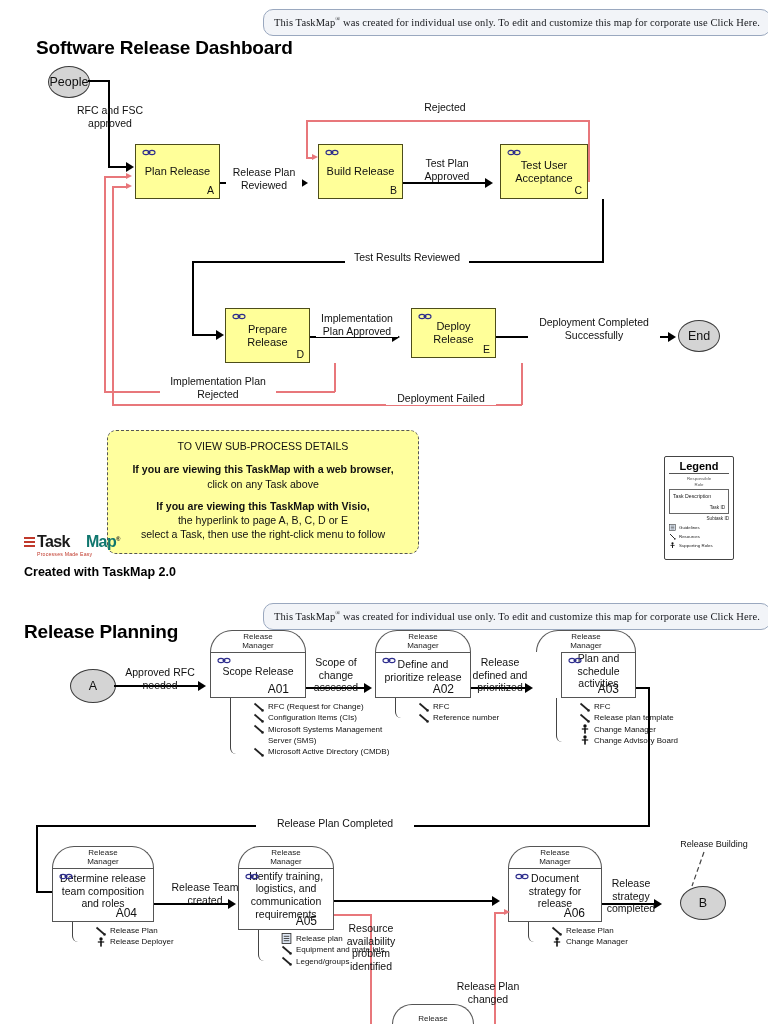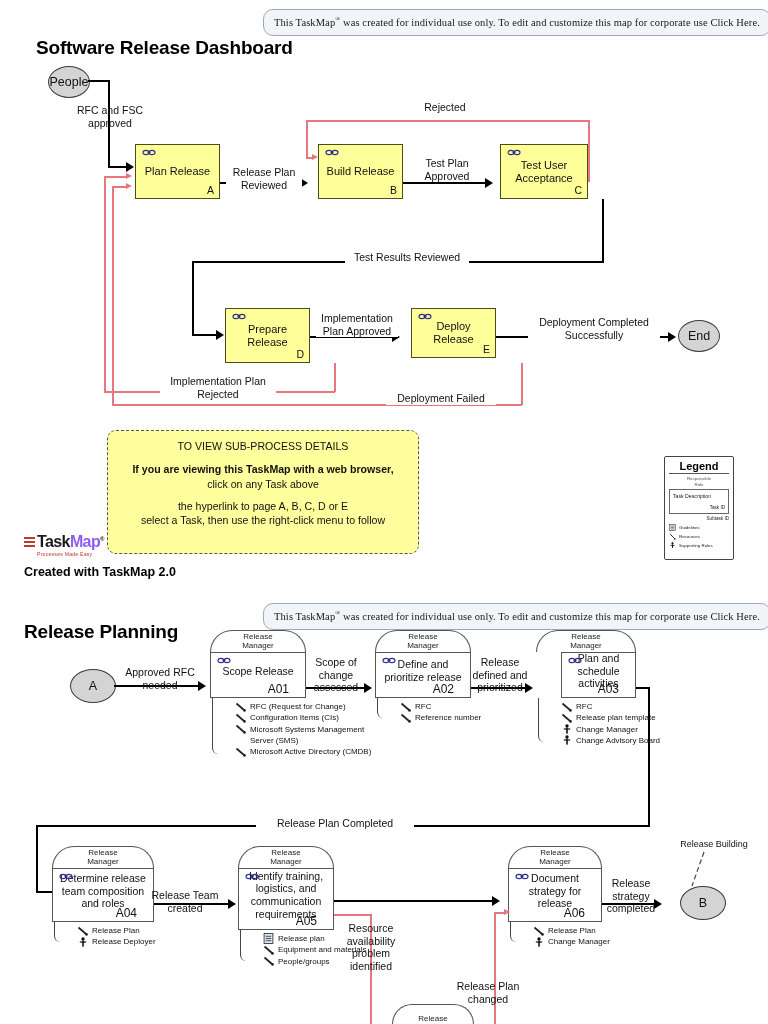--- a/index.html
+++ b/index.html
@@ -139,21 +139,21 @@
   .lg-desc { font-size: 5.2px; }
   .lg-id { text-align: right; font-size: 4.6px; margin-top: 5px; }
   .lg-sub { text-align: right; font-size: 4.6px; margin-top: 2px; }
   .lg-row { display: flex; align-items: center; gap: 3px; margin-top: 2px; font-size: 4.4px; }
 
   
   .tm-logo { display: flex; align-items: flex-start; gap: 2px; }
   .tm-bars { display: flex; flex-direction: column; gap: 1.5px; padding-top: 3px; }
   .tm-bars i { display: block; width: 11px; height: 2.4px; background: #c0392b; }
   .tm-word { font-size: 16px; font-weight: bold; letter-spacing: -0.6px; color: #1b1b1b; line-height: 1; }
-  .tm-word .m { color: #8b5cf6; }
+  .tm-word .m { color: #0f766e; margin-left: 16px; }
   .tm-tag { font-size: 5.2px; color: #c0392b; letter-spacing: .2px; margin-top: 1px; }
   .created { font-size: 12.5px; font-weight: bold; color: #000; }
 
   
   .node { position: absolute; }
   .node-cap {
     position: relative;
     height: 22px;
     border: 1.1px solid #555;
     border-bottom: none;
@@ -169,21 +169,21 @@
     border: 1.1px solid #555;
     background: #fff;
     display: flex; align-items: center; justify-content: center;
     text-align: center;
     font-size: 10.5px; color: #111; line-height: 1.2;
     padding: 2px 4px 10px 4px;
   }
   .node-body .tid { position: absolute; right: 16px; bottom: 1px; font-size: 12px; }
   .node-res {
     position: relative;
-    margin-left: 2px;
+    margin-left: 20px;
     padding-left: 22px;
     padding-top: 3px;
     font-size: 8px; color: #111; line-height: 1.42;
   }
   .node-res .rline {
     position: absolute; left: 0; top: 0; bottom: 4px; width: 10px;
     border-left: 1px solid #444;
     border-radius: 0 0 0 6px;
   }
   .res-item { display: flex; align-items: center; gap: 3px; min-height: 11px; white-space: nowrap; }
@@ -318,20 +318,21 @@
   <div class="abs flabel" style="left:160px; top:375px; width:116px;">Implementation Plan
 Rejected</div>
 
   <div class="abs note" style="left:107px; top:430px; width:312px; height:124px;">
     <div class="hd">TO VIEW SUB-PROCESS DETAILS</div>
     <div class="grp">
       <div class="b">If you are viewing this TaskMap with a web browser,</div>
       <div>click on any Task above</div>
     </div>
     <div>
+      <div class="b">If you are viewing this TaskMap with Visio,</div>
       <div>the hyperlink to page A, B, C, D or E</div>
       <div>select a Task, then use the right-click menu to follow</div>
     </div>
   </div>
 
   <div class="abs legend-box" style="left:664px; top:456px; width:70px; height:104px;">
     <div class="legend-title">Legend</div>
     <div class="legend-mini">
       <div class="lg-role" style="white-space:pre-line;">Responsible
 Role</div>
@@ -602,21 +603,21 @@
               <rect x="1.8" y="4.4" width="6.4" height="1.2" fill="#111"></rect>
             </svg>
           </span>
         <span>Release Deployer</span>
       </div>
     </div>
   </div>
 
   <div class="abs ln ln-h" style="left:154px; top:903px; width:76px;"></div>
   <div class="abs arrow-r" style="left:228px; top:899px;"></div>
-  <div class="abs flabel nobg" style="left:146px; top:881px; width:78px;margin-top:8px;">Release Team
+  <div class="abs flabel nobg" style="left:166px; top:881px; width:78px;">Release Team
 created</div>
 
   <div class="node" style="left:238px; top:846px; width:96px;">
     <div class="node-cap">
         <span style="white-space:pre-line">Release
 Manager</span>
       </div>
     <div class="node-body" style="height:62px;">
       <svg class="linkicon" viewBox="0 0 28 14">
         <ellipse cx="8" cy="7" rx="6" ry="4.2" fill="none" stroke="#2c2c8c" stroke-width="2.2"></ellipse>
@@ -651,21 +652,21 @@
           </span>
         <span>Equipment and materials</span>
       </div>
       <div class="res-item">
         <span class="gly">
             <svg width="12" height="10" viewBox="0 0 12 10">
               <line x1="1.5" y1="1.5" x2="9" y2="8" stroke="#222" stroke-width="1.7"></line>
               <circle cx="9.5" cy="8.4" r="1.3" fill="#222"></circle>
             </svg>
           </span>
-        <span>People/groups</span>
+        <span>Legend/groups</span>
       </div>
     </div>
   </div>
 
   <div class="abs ln ln-h" style="left:334px; top:900px; width:160px;"></div>
   <div class="abs arrow-r" style="left:492px; top:896px;"></div>
 
   <div class="abs rd rd-h" style="left:334px; top:914px; width:38px;"></div>
   <div class="abs rd rd-v" style="left:370px; top:914px; height:110px;"></div>
   <div class="abs flabel nobg" style="left:340px; top:922px; width:62px;">Resource

